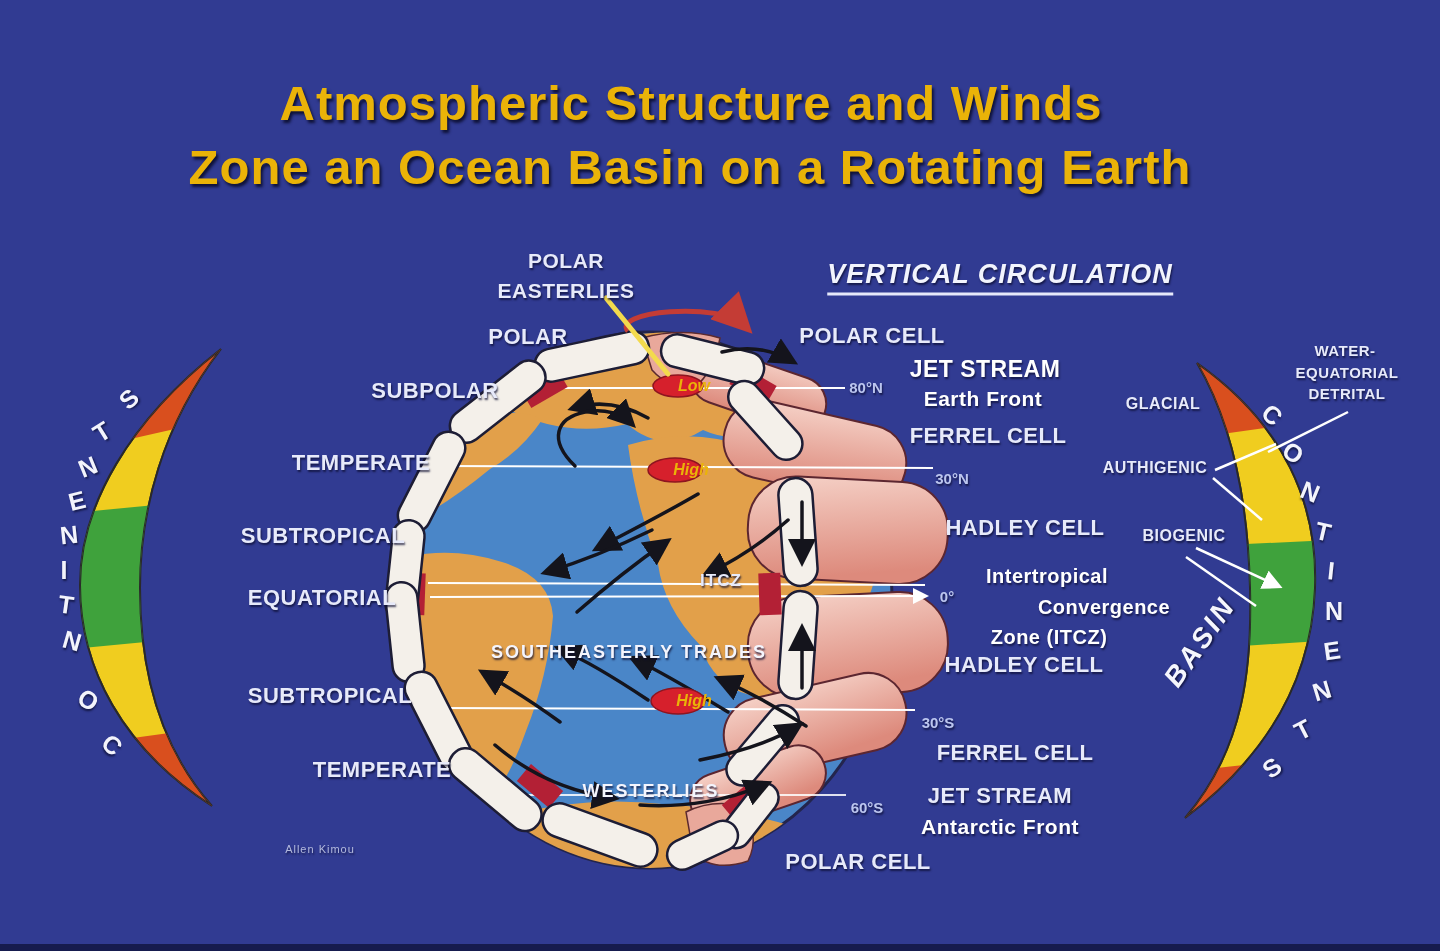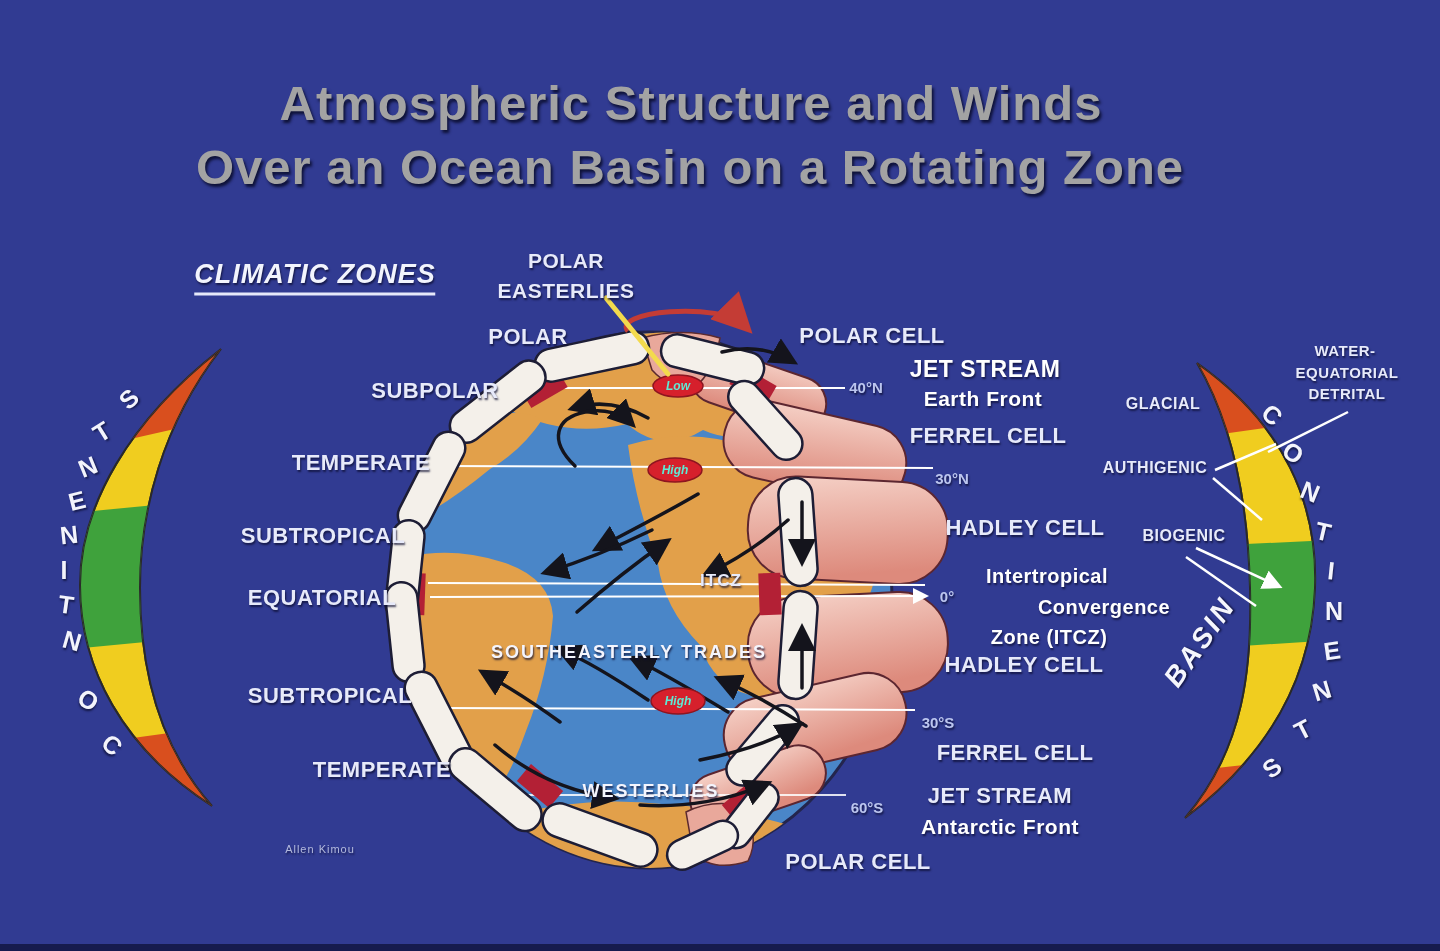--- a/index.html
+++ b/index.html
@@ -3,30 +3,30 @@
 <meta charset="utf-8">
 <style>
   html,body{margin:0;padding:0;background:#11143a;}
   #stage{position:relative;width:1440px;height:951px;overflow:hidden;
          background:#313b92;font-family:"Liberation Sans",sans-serif;}
   #stage .bottombar{position:absolute;left:0;bottom:0;width:100%;height:7px;background:#161b4e;}
   svg{position:absolute;left:0;top:0;}
   .lbl{position:absolute;transform:translate(-50%,-50%);font-weight:bold;
        color:#e7eafa;font-size:22px;letter-spacing:.5px;white-space:nowrap;
        text-shadow:1px 2px 2px rgba(12,14,50,.75);z-index:5;}
-  .title{font-size:49px;color:#a3a3a3;letter-spacing:1px;
+  .title{font-size:49px;color:#eab308;letter-spacing:1px;
          text-shadow:2px 3px 3px rgba(8,10,40,.85);}
   .head{font-size:27px;font-style:italic;color:#f2f4fd;padding-bottom:3px;
         border-bottom:3px solid #e6e9fa;letter-spacing:1px;}
   .small{font-size:21px;}
   .bright{color:#ffffff;}
   .lat{font-size:15px;color:#bcc6ef;letter-spacing:0;}
   .globe-lbl{font-size:18px;letter-spacing:2px;color:#f4f5fd;}
   .itcz-lbl{font-size:17px;letter-spacing:1px;}
-  .oval-lbl{font-size:12px;font-style:italic;color:#5eead4;letter-spacing:0;text-shadow:none;}
+  .oval-lbl{font-size:16px;font-style:italic;color:#eab308;letter-spacing:0;text-shadow:none;margin-left:16px;}
   .sed{font-size:16px;letter-spacing:.5px;}
   .sed3{font-size:15px;letter-spacing:.5px;}
   .basin{font-size:28px;font-style:italic;color:#f5f6fd;letter-spacing:3px;
          transform:translate(-50%,-50%) rotate(-55deg);}
   .cl{position:absolute;font-weight:bold;color:#f3f4fc;font-size:25px;z-index:5;
       text-shadow:1px 2px 2px rgba(12,14,50,.7);}
   .credit{font-size:11px;font-weight:normal;color:#c9cfeb;opacity:.85;letter-spacing:1px;}
 </style>
 </head>
 <body>
@@ -186,23 +186,23 @@
   <g stroke="#ffffff" stroke-width="2.5" fill="none">
     <line x1="1348" y1="412" x2="1268" y2="452"></line>
     <line x1="1215" y1="470" x2="1276" y2="444"></line>
     <line x1="1213" y1="478" x2="1262" y2="520"></line>
     <line x1="1196" y1="548" x2="1278" y2="586" marker-end="url(#ahW)"></line>
     <line x1="1186" y1="557" x2="1256" y2="606"></line>
   </g>
 </svg>
 
 <div class="lbl title" style="left:691px;top:103px;">Atmospheric Structure and Winds</div>
-<div class="lbl title" style="left:690px;top:167px;">Over an Ocean Basin on a Rotating Zone</div>
-
-<div class="lbl head" style="left:315px;top:277px;">CLIMATIC ZONES</div>
+<div class="lbl title" style="left:690px;top:167px;">Zone an Ocean Basin on a Rotating Earth</div>
+
+<div class="lbl head" style="left:1000px;top:277px;">VERTICAL CIRCULATION</div>
 
 <div class="lbl small" style="left:566px;top:261px;">POLAR</div>
 <div class="lbl small" style="left:566px;top:291px;">EASTERLIES</div>
 
 <div class="lbl" style="left:528px;top:337px;">POLAR</div>
 <div class="lbl" style="left:435px;top:391px;">SUBPOLAR</div>
 <div class="lbl" style="left:361px;top:463px;">TEMPERATE</div>
 <div class="lbl" style="left:323px;top:536px;">SUBTROPICAL</div>
 <div class="lbl" style="left:322px;top:598px;">EQUATORIAL</div>
 <div class="lbl" style="left:330px;top:696px;">SUBTROPICAL</div>
@@ -215,21 +215,21 @@
 <div class="lbl" style="left:1025px;top:528px;">HADLEY CELL</div>
 <div class="lbl bright" style="left:1047px;top:576px;font-size:20px;">Intertropical</div>
 <div class="lbl bright" style="left:1104px;top:607px;font-size:20px;">Convergence</div>
 <div class="lbl bright" style="left:1049px;top:637px;font-size:20px;">Zone (ITCZ)</div>
 <div class="lbl" style="left:1024px;top:665px;">HADLEY CELL</div>
 <div class="lbl" style="left:1015px;top:753px;">FERREL CELL</div>
 <div class="lbl" style="left:1000px;top:796px;">JET STREAM</div>
 <div class="lbl bright small" style="left:1000px;top:827px;">Antarctic Front</div>
 <div class="lbl" style="left:858px;top:862px;">POLAR CELL</div>
 
-<div class="lbl lat" style="left:866px;top:387px;">40°N</div>
+<div class="lbl lat" style="left:866px;top:387px;">80°N</div>
 <div class="lbl lat" style="left:952px;top:478px;">30°N</div>
 <div class="lbl lat" style="left:947px;top:596px;">0°</div>
 <div class="lbl lat" style="left:938px;top:722px;">30°S</div>
 <div class="lbl lat" style="left:867px;top:807px;">60°S</div>
 
 <div class="lbl itcz-lbl" style="left:721px;top:581px;">ITCZ</div>
 <div class="lbl globe-lbl" style="left:629px;top:652px;">SOUTHEASTERLY TRADES</div>
 <div class="lbl globe-lbl" style="left:651px;top:791px;">WESTERLIES</div>
 <div class="lbl oval-lbl" style="left:678px;top:386px;">Low</div>
 <div class="lbl oval-lbl" style="left:675px;top:470px;">High</div>

